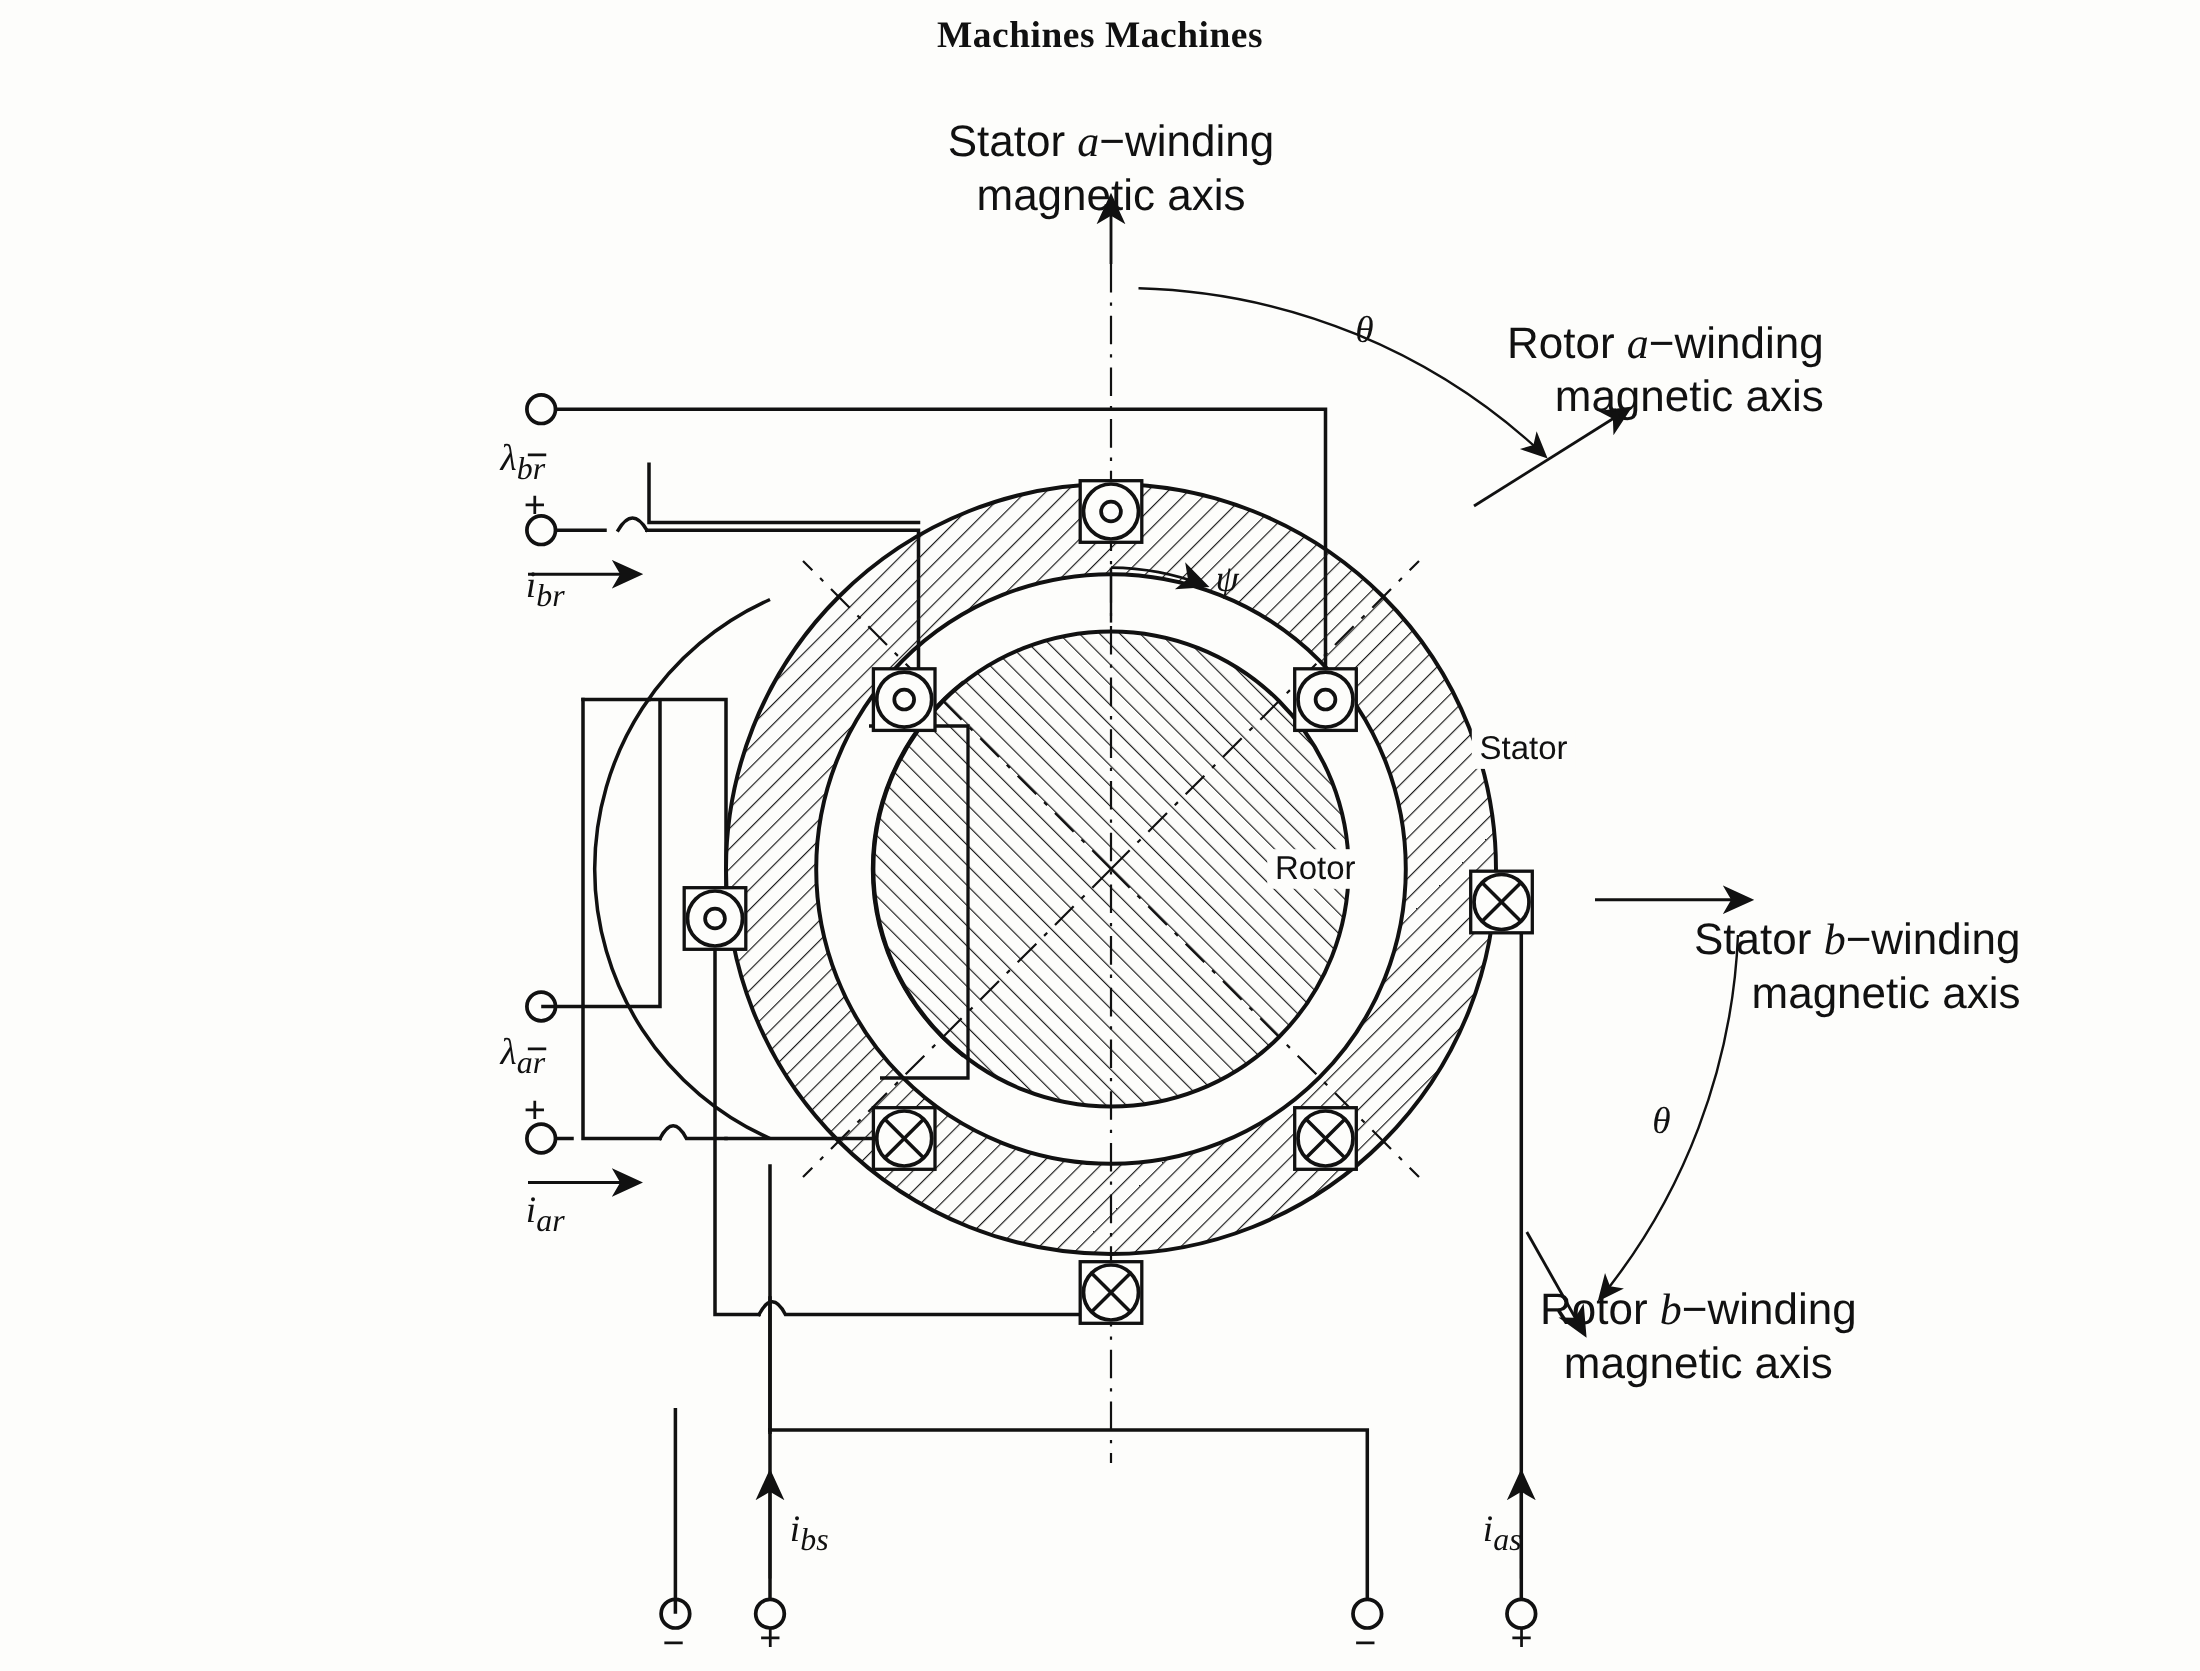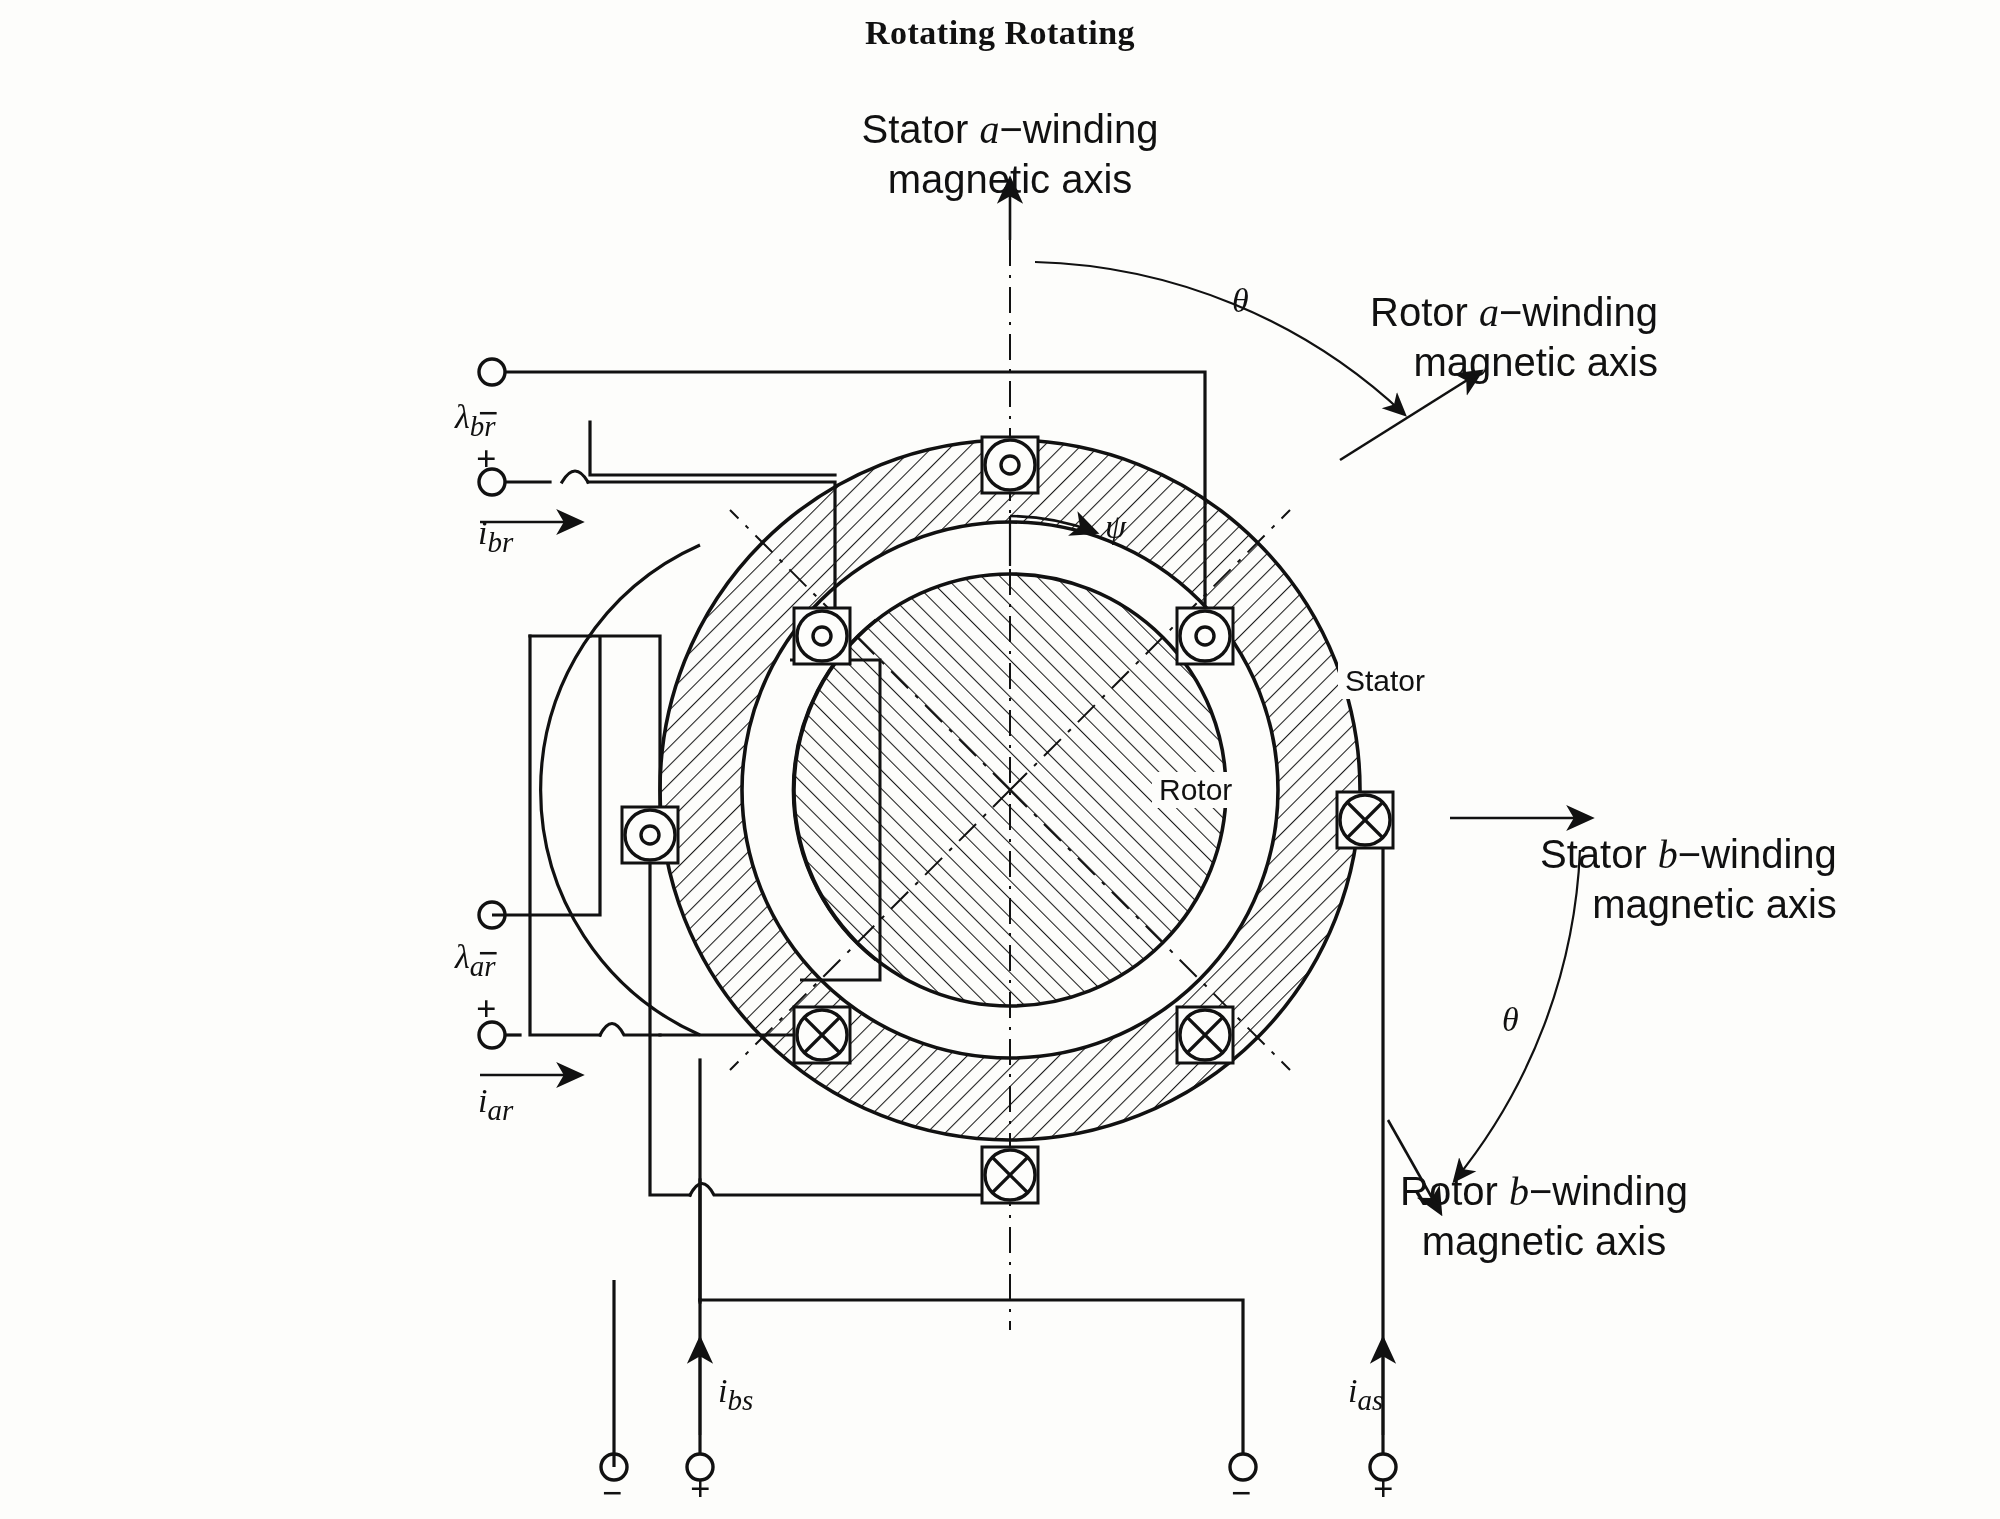--- a/index.html
+++ b/index.html
@@ -17,21 +17,21 @@
   .sub{font-size:29px;vertical-align:-.28em;font-style:italic;}
   .sym{font-family:"Liberation Serif", serif;font-size:34px;font-style:italic;}
   .pm{font-family:"Liberation Serif", serif;font-size:36px;font-weight:bold;}
   .chip{position:absolute;background:#fdfdfb;padding:1px 7px;font-size:30px;}
 </style>
 </head>
 <body>
 
 <div id="stage">
 
-  <div class="ttl">Rotating Rotating</div>
+  <div class="ttl">Machines Machines</div>
 
   <svg viewBox="0 0 2000 1519">
     <defs>
       <pattern id="hatchR" width="13" height="13" patternTransform="rotate(45)" patternUnits="userSpaceOnUse">
         <line x1="0" y1="0" x2="0" y2="13" stroke="#1a1a1a" stroke-width="2.1"></line>
       </pattern>
       <pattern id="hatchL" width="13" height="13" patternTransform="rotate(-45)" patternUnits="userSpaceOnUse">
         <line x1="0" y1="0" x2="0" y2="13" stroke="#1a1a1a" stroke-width="2.1"></line>
       </pattern>
       <marker id="ah" viewBox="0 0 12 12" refX="10" refY="6" markerWidth="11" markerHeight="11" orient="auto-start-reverse">

